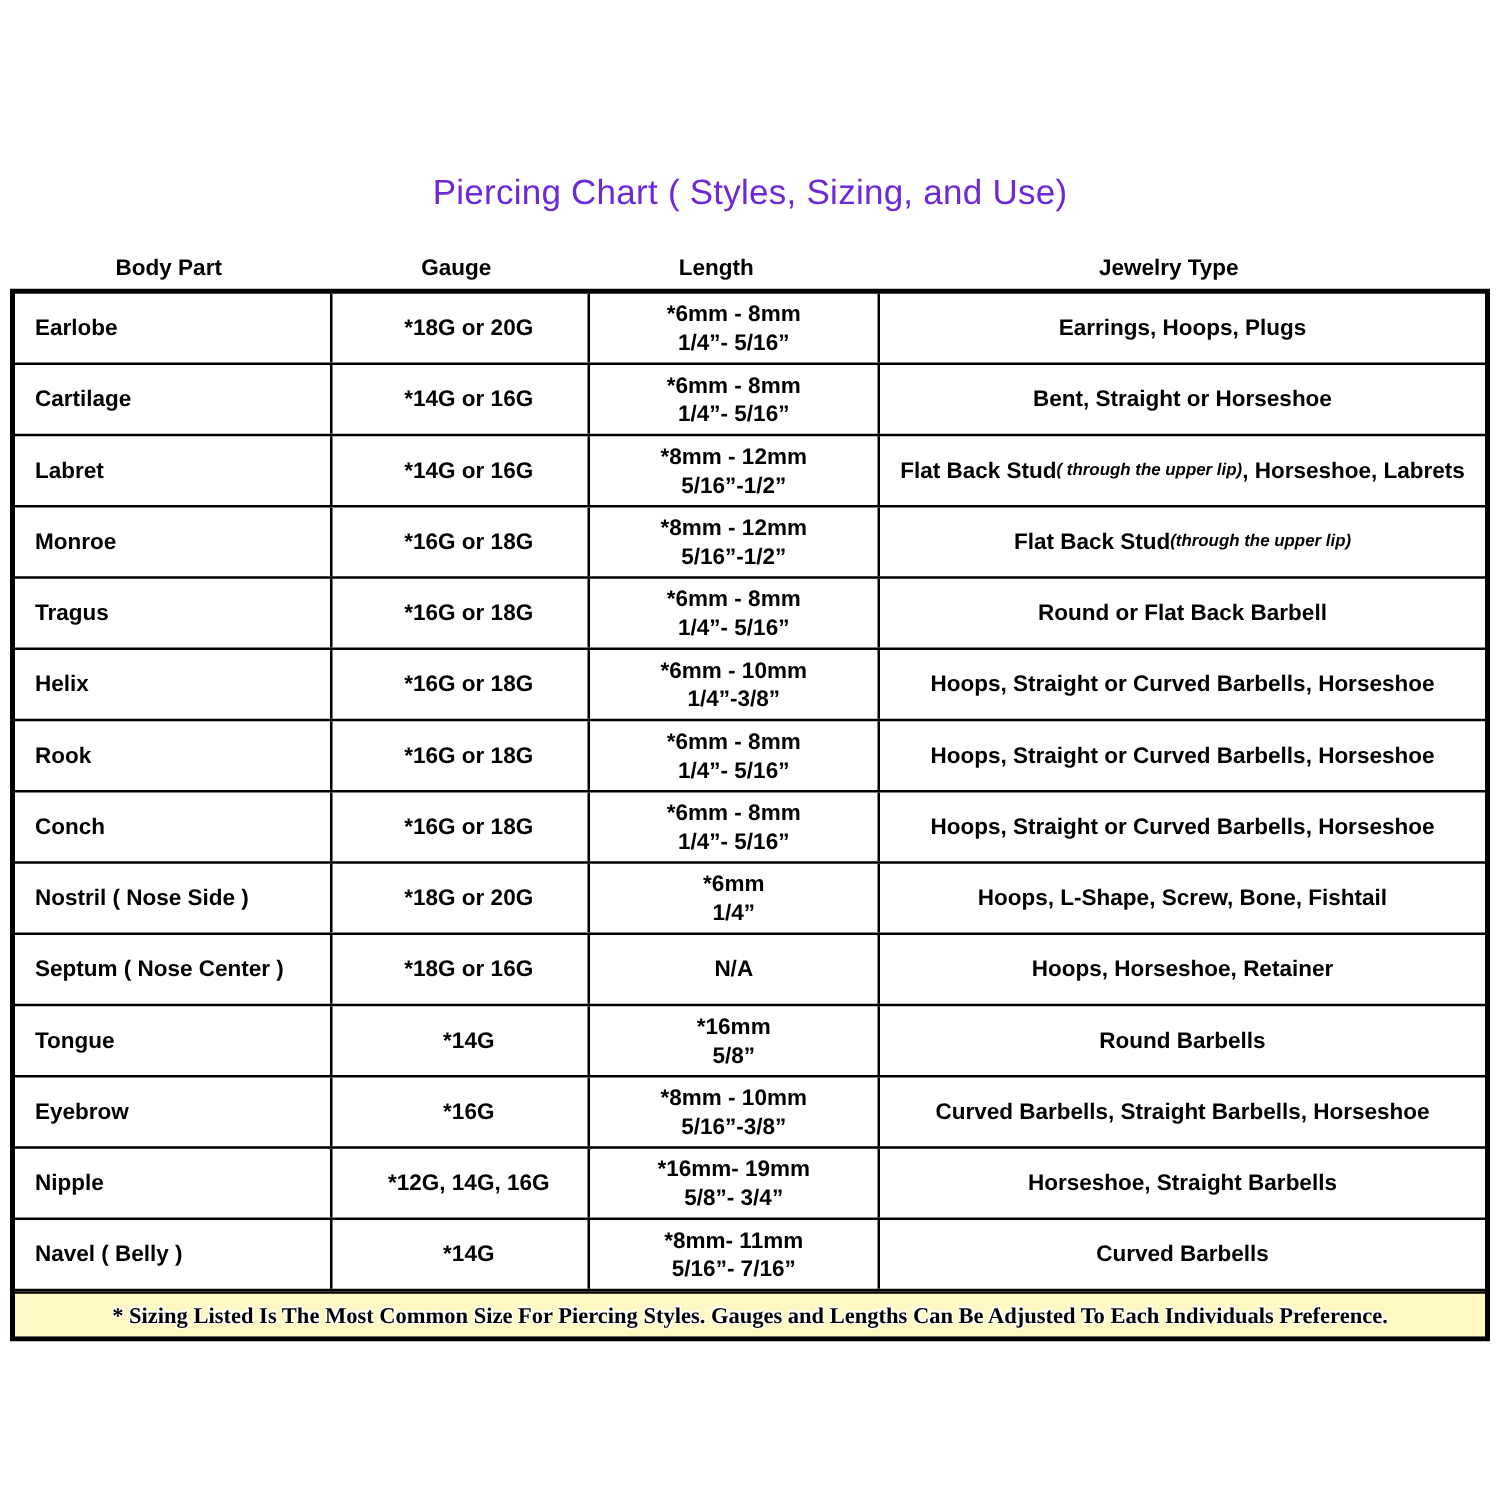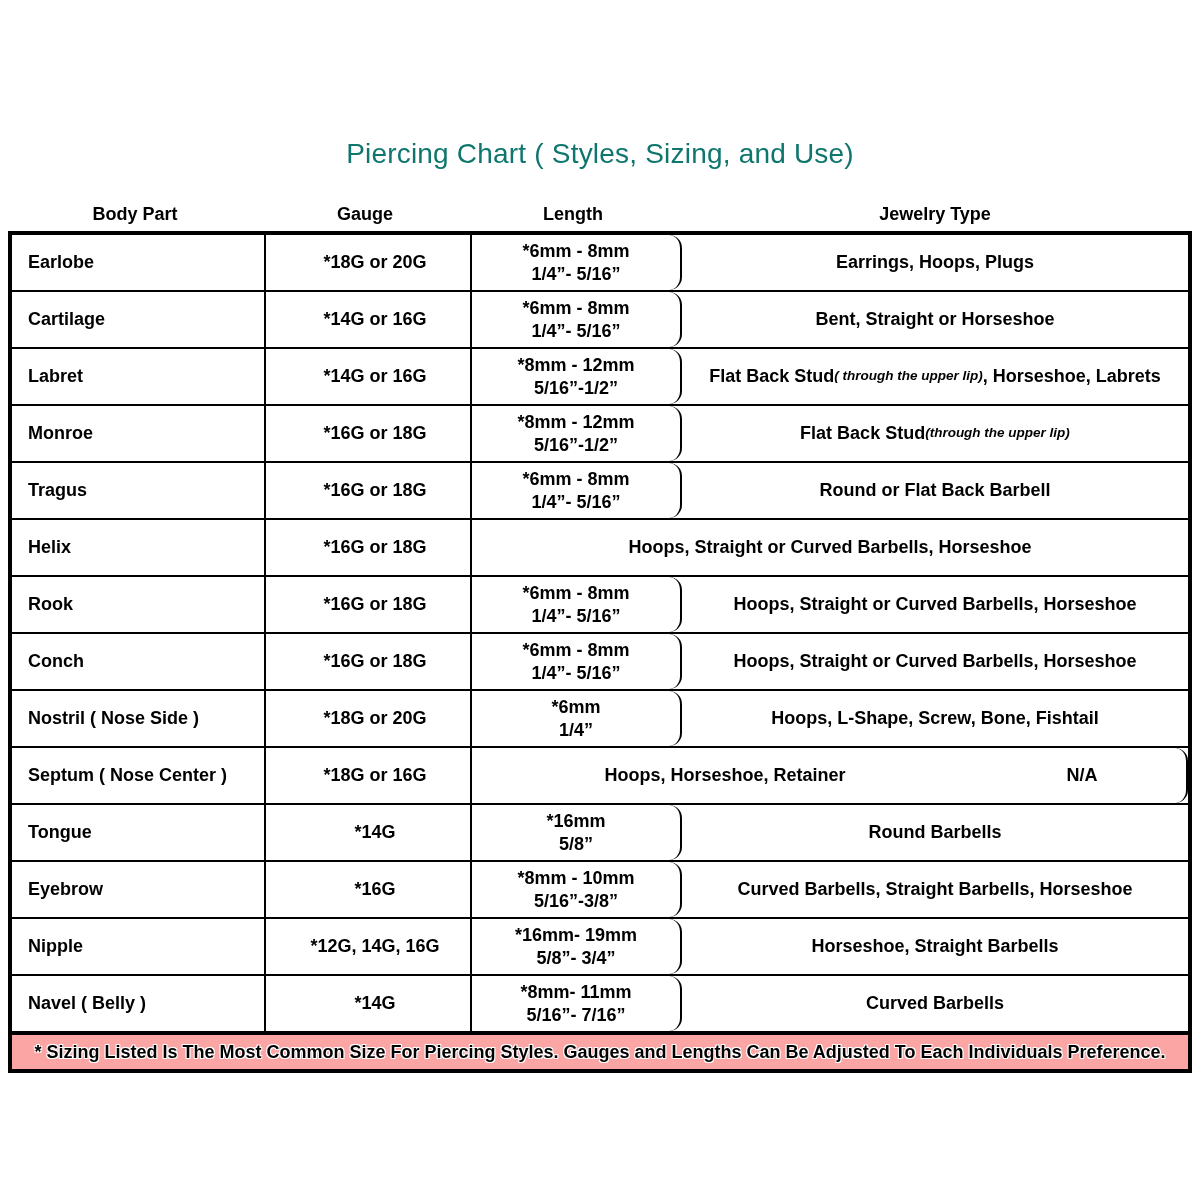--- a/index.html
+++ b/index.html
@@ -3,21 +3,21 @@
 <meta charset="utf-8">
 <style>
   * { box-sizing: border-box; margin: 0; padding: 0; }
   html, body { width: 1200px; background: #ffffff; font-family: "Liberation Sans", sans-serif; color: #000; }
   .page { width: 1200px; height: 1200px; position: relative; background: #fff; }
 
   .title {
     text-align: center;
     font-size: 28px;
     font-weight: 400;
-    color: #0f766e;
+    color: #6d28d9;
     padding-top: 138px;
     margin-bottom: 24px;
     letter-spacing: 0.2px;
   }
 
   .col-headers {
     display: flex;
     width: 1184px;
     margin: 0 auto 6px auto;
     font-weight: bold;
@@ -51,21 +51,21 @@
     border-right: 2px solid #000;
     padding: 2px 6px;
   }
   .cell.body {
     width: 254px;
     justify-content: flex-start;
     text-align: right;
     padding-left: 16px;
   }
   .cell.gauge  { width: 206px; padding-left: 20px; }
-  .cell.length { width: 210px; flex-direction: column; border-radius: 13px; }
+  .cell.length { width: 232px; flex-direction: column; }
   .cell.jewelry { flex: 1; border-right: none; flex-wrap: wrap; align-content: center; }
   .cell.length .ln { display: block; }
   .seg-small { font-size: 13.5px; font-weight: bold; font-style: italic; }
 
   .footer {
     height: 36px;
     display: flex;
     align-items: center;
     justify-content: center;
     font-weight: bold;
@@ -145,20 +145,24 @@
             <span class="ln">*6mm - 8mm</span>
             <span class="ln">1/4”- 5/16”</span>
           </div>
           <div class="cell jewelry">
             <span class="seg">Round or Flat Back Barbell</span>
           </div>
         </div>
         <div class="row">
           <div class="cell body">Helix</div>
           <div class="cell gauge">*16G or 18G</div>
+          <div class="cell length">
+            <span class="ln">*6mm - 10mm</span>
+            <span class="ln">1/4”-3/8”</span>
+          </div>
           <div class="cell jewelry">
             <span class="seg">Hoops, Straight or Curved Barbells, Horseshoe</span>
           </div>
         </div>
         <div class="row">
           <div class="cell body">Rook</div>
           <div class="cell gauge">*16G or 18G</div>
           <div class="cell length">
             <span class="ln">*6mm - 8mm</span>
             <span class="ln">1/4”- 5/16”</span>
@@ -185,25 +189,25 @@
             <span class="ln">*6mm</span>
             <span class="ln">1/4”</span>
           </div>
           <div class="cell jewelry">
             <span class="seg">Hoops, L-Shape, Screw, Bone, Fishtail</span>
           </div>
         </div>
         <div class="row">
           <div class="cell body">Septum ( Nose Center )</div>
           <div class="cell gauge">*18G or 16G</div>
+          <div class="cell length">
+            <span class="ln">N/A</span>
+          </div>
           <div class="cell jewelry">
             <span class="seg">Hoops, Horseshoe, Retainer</span>
-          </div>
-          <div class="cell length">
-            <span class="ln">N/A</span>
           </div>
         </div>
         <div class="row">
           <div class="cell body">Tongue</div>
           <div class="cell gauge">*14G</div>
           <div class="cell length">
             <span class="ln">*16mm</span>
             <span class="ln">5/8”</span>
           </div>
           <div class="cell jewelry">
@@ -237,18 +241,18 @@
           <div class="cell gauge">*14G</div>
           <div class="cell length">
             <span class="ln">*8mm- 11mm</span>
             <span class="ln">5/16”- 7/16”</span>
           </div>
           <div class="cell jewelry">
             <span class="seg">Curved Barbells</span>
           </div>
         </div>
       </div>
-    <div class="footer" style="background: #fca5a5;">
+    <div class="footer" style="background: #fef9c3; font-family: Liberation Serif, serif;">
       <span>* Sizing Listed Is The Most Common Size For Piercing Styles.  Gauges and Lengths Can Be Adjusted To Each Individuals Preference.</span>
     </div>
   </div>
 
 </div>
 
 </body></html>

